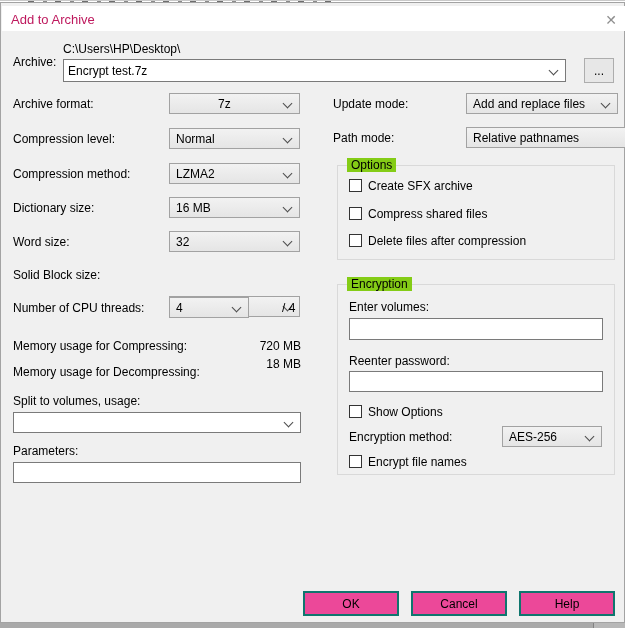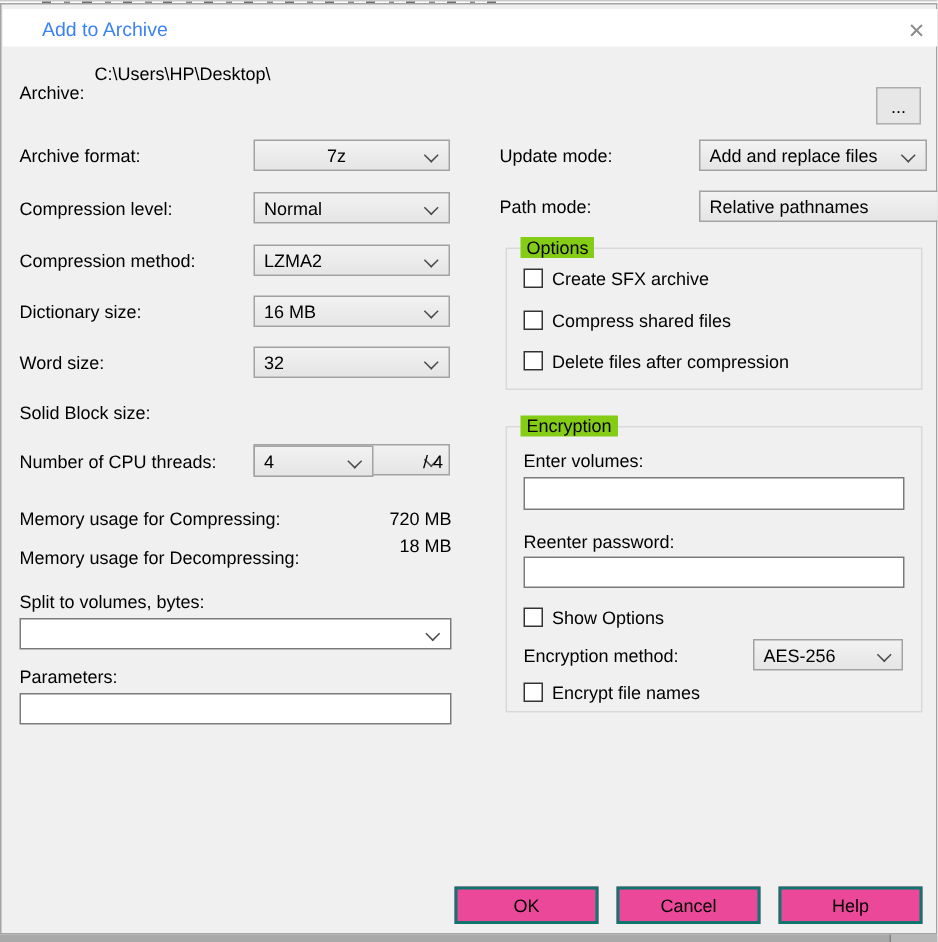--- a/index.html
+++ b/index.html
@@ -7,21 +7,21 @@
   body { font-family:"Liberation Sans", sans-serif; font-size:12px; color:#000; }
   .screen { position:relative; width:625px; height:628px; background:#f0f0f0; overflow:hidden; }
 
   .top-strip { position:absolute; left:0; top:0; width:625px; height:2px; background:#ffffff; border-top:1px solid #c9c9c9; }
   .top-strip .dashes { position:absolute; left:28px; top:0; width:305px; height:2px;
       background:repeating-linear-gradient(90deg,#6e6e6e 0 6px,transparent 6px 15px,#8a8a8a 15px 19px,transparent 19px 27px); }
 
   .dialog { position:absolute; left:0; top:2px; width:625px; height:621px; background:#f0f0f0; border:1px solid #a3a3a3; }
 
   .titlebar { position:absolute; left:1px; top:3px; width:623px; height:25px; background:#ffffff; }
-  .title-text { position:absolute; left:9px; top:6px; font-size:13px; color:#3b82f6; white-space:nowrap;margin-left:17px; }
+  .title-text { position:absolute; left:9px; top:6px; font-size:13px; color:#be185d; white-space:nowrap; }
   .close-btn { position:absolute; left:597px; top:4px; width:24px; height:20px; display:flex; align-items:center; justify-content:center;
       color:#8e8e8e; font-size:14px; cursor:default; }
 
   .lbl { position:absolute; white-space:nowrap; line-height:14px; }
   .val-right { position:absolute; text-align:right; white-space:nowrap; line-height:14px; }
 
   .combo { position:absolute; height:21px; border:1px solid #a2a2a2;
       background:linear-gradient(#f2f2f2,#e5e5e5); padding:0 20px 0 6px; display:flex; align-items:center; }
   .combo .combo-text { white-space:nowrap; overflow:hidden; }
   .chev { position:absolute; right:8px; top:6px; width:7px; height:7px;
@@ -56,20 +56,24 @@
 
   <div class="dialog">
 
     <div class="titlebar">
       <span class="title-text">Add to Archive</span>
       <span class="close-btn">✕</span>
     </div>
 
     <span class="lbl" style="left:12px; top:52px;">Archive:</span>
     <span class="lbl" style="left:62px; top:39px;">C:\Users\HP\Desktop\</span>
+    <div class="combo editable" style="left:62px; top:56px; width:503px; height:23px;">
+      <span class="combo-text">Encrypt test.7z</span>
+      <span class="chev" style="top:7px;"></span>
+    </div>
     <div class="btn-browse">
       <span>...</span>
     </div>
 
     <span class="lbl" style="left:12px; top:94px;">Archive format:</span>
     <div class="combo" style="left:168px; top:90px; width:131px;padding-left:48px;">
       <span class="combo-text">7z</span>
       <span class="chev"></span>
     </div>
 
@@ -108,21 +112,21 @@
       <span class="combo-text">4</span>
       <span class="chev"></span>
     </div>
     <span class="lbl" style="left:281px; top:298px;">/ 4</span>
 
     <span class="lbl" style="left:12px; top:336px;">Memory usage for Compressing:</span>
     <span class="val-right" style="left:200px; top:336px; width:100px;">720 MB</span>
     <span class="lbl" style="left:12px; top:362px;">Memory usage for Decompressing:</span>
     <span class="val-right" style="left:200px; top:354px; width:100px;">18 MB</span>
 
-    <span class="lbl" style="left:12px; top:391px;">Split to volumes, bytes:</span>
+    <span class="lbl" style="left:12px; top:391px;">Split to volumes, usage:</span>
     <div class="combo editable" style="left:12px; top:409px; width:288px;">
       <span class="combo-text"></span>
       <span class="chev"></span>
     </div>
 
     <span class="lbl" style="left:12px; top:441px;">Parameters:</span>
     <input class="txt" style="left: 12px; top: 459px; width: 288px;" value="">
 
     <span class="lbl" style="left:332px; top:94px;">Update mode:</span>
     <div class="combo" style="left:465px; top:90px; width:152px;">

